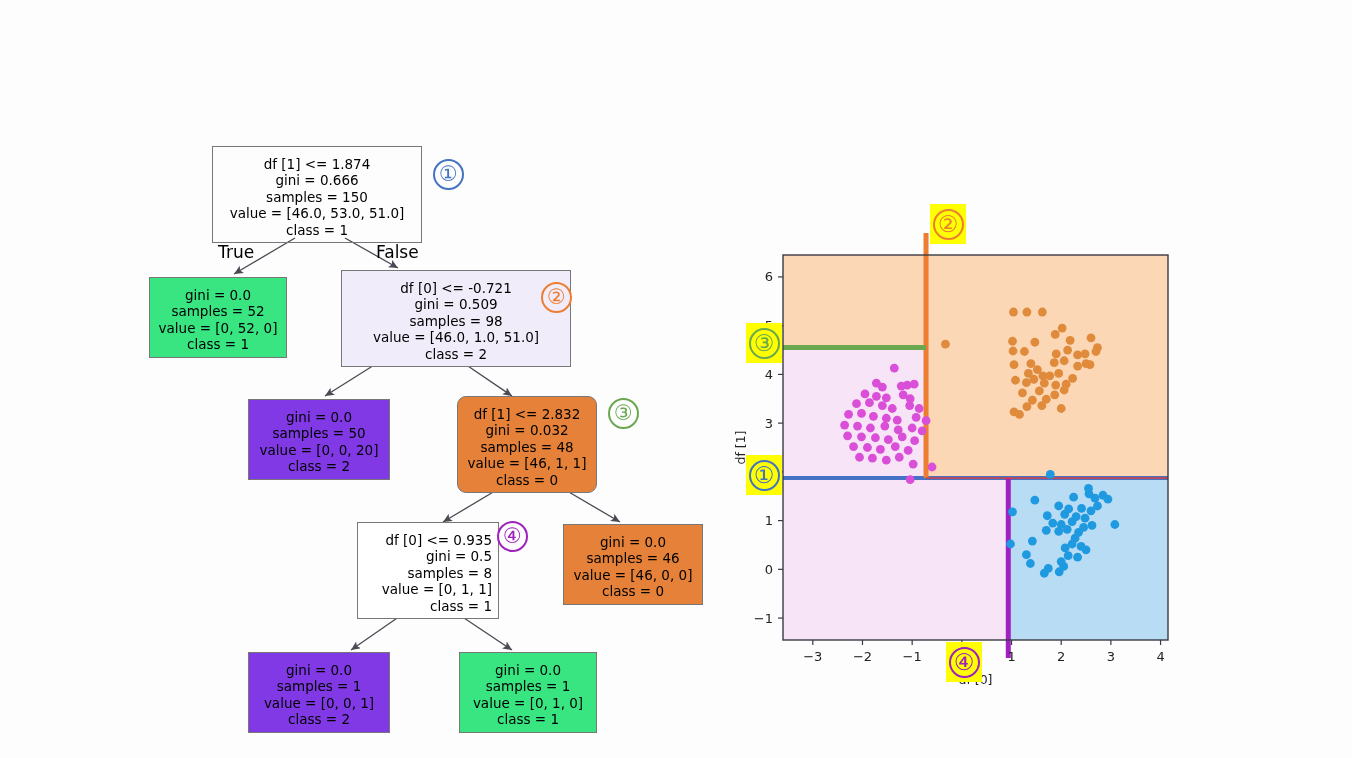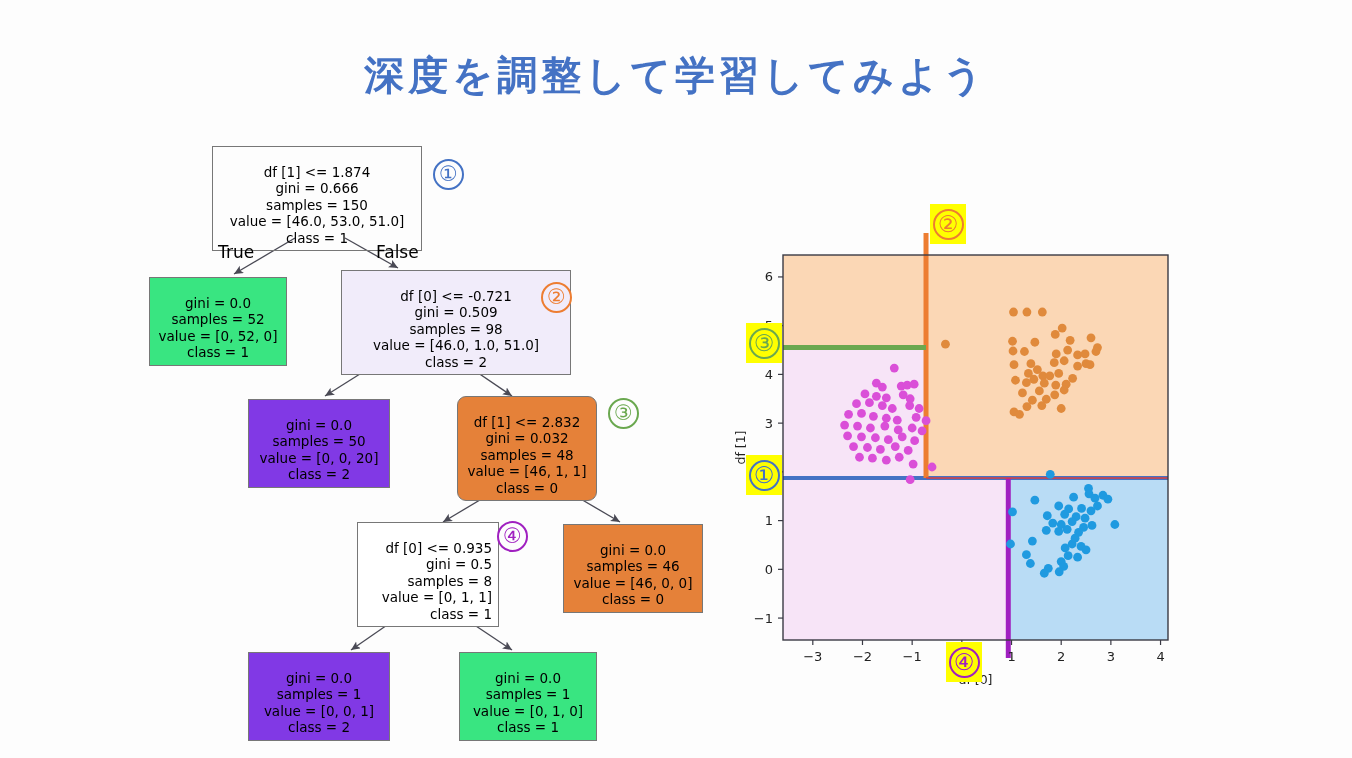--- a/index.html
+++ b/index.html
@@ -21,21 +21,21 @@
   }
 
   
   #tree{position:absolute;left:0;top:0;width:740px;height:758px;}
   #tree-edges{position:absolute;left:0;top:0;width:740px;height:758px;}
   .node{
     position:absolute;box-sizing:border-box;
     border:1px solid #777777;
     font-size:13.5px;line-height:16.4px;
     color:#000;text-align:center;
-    padding:17px 6px 4px 6px;
+    padding:9px 6px 4px 6px;
     white-space:nowrap;
   }
   .node span{display:block;}
   .edge-label{
     position:absolute;font-size:17px;color:#000;white-space:nowrap;
   }
   .circ{
     position:absolute;box-sizing:border-box;
     border:2px solid currentColor;border-radius:50%;
     width:31px;height:31px;line-height:27px;text-align:center;
@@ -56,21 +56,20 @@
     border:2.5px solid currentColor;border-radius:50%;
     width:31px;height:31px;line-height:26px;text-align:center;
     font-size:23px;
   }
 </style>
 </head>
 <body>
 
 <div id="slide">
 
-  <div class="slide-title">深度を調整して学習してみよう</div>
 
   <div id="tree">
 
     <svg id="tree-edges" width="740" height="758">
       <defs>
         <marker id="ah" markerWidth="9" markerHeight="9" refX="7" refY="3.2" orient="auto">
           <path d="M0,0 L7,3.2 L0,6.4 L1.6,3.2 Z" fill="#4a4a55"></path>
         </marker>
       </defs>
       <g stroke="#4a4a55" stroke-width="1.3" fill="none" marker-end="url(#ah)">

